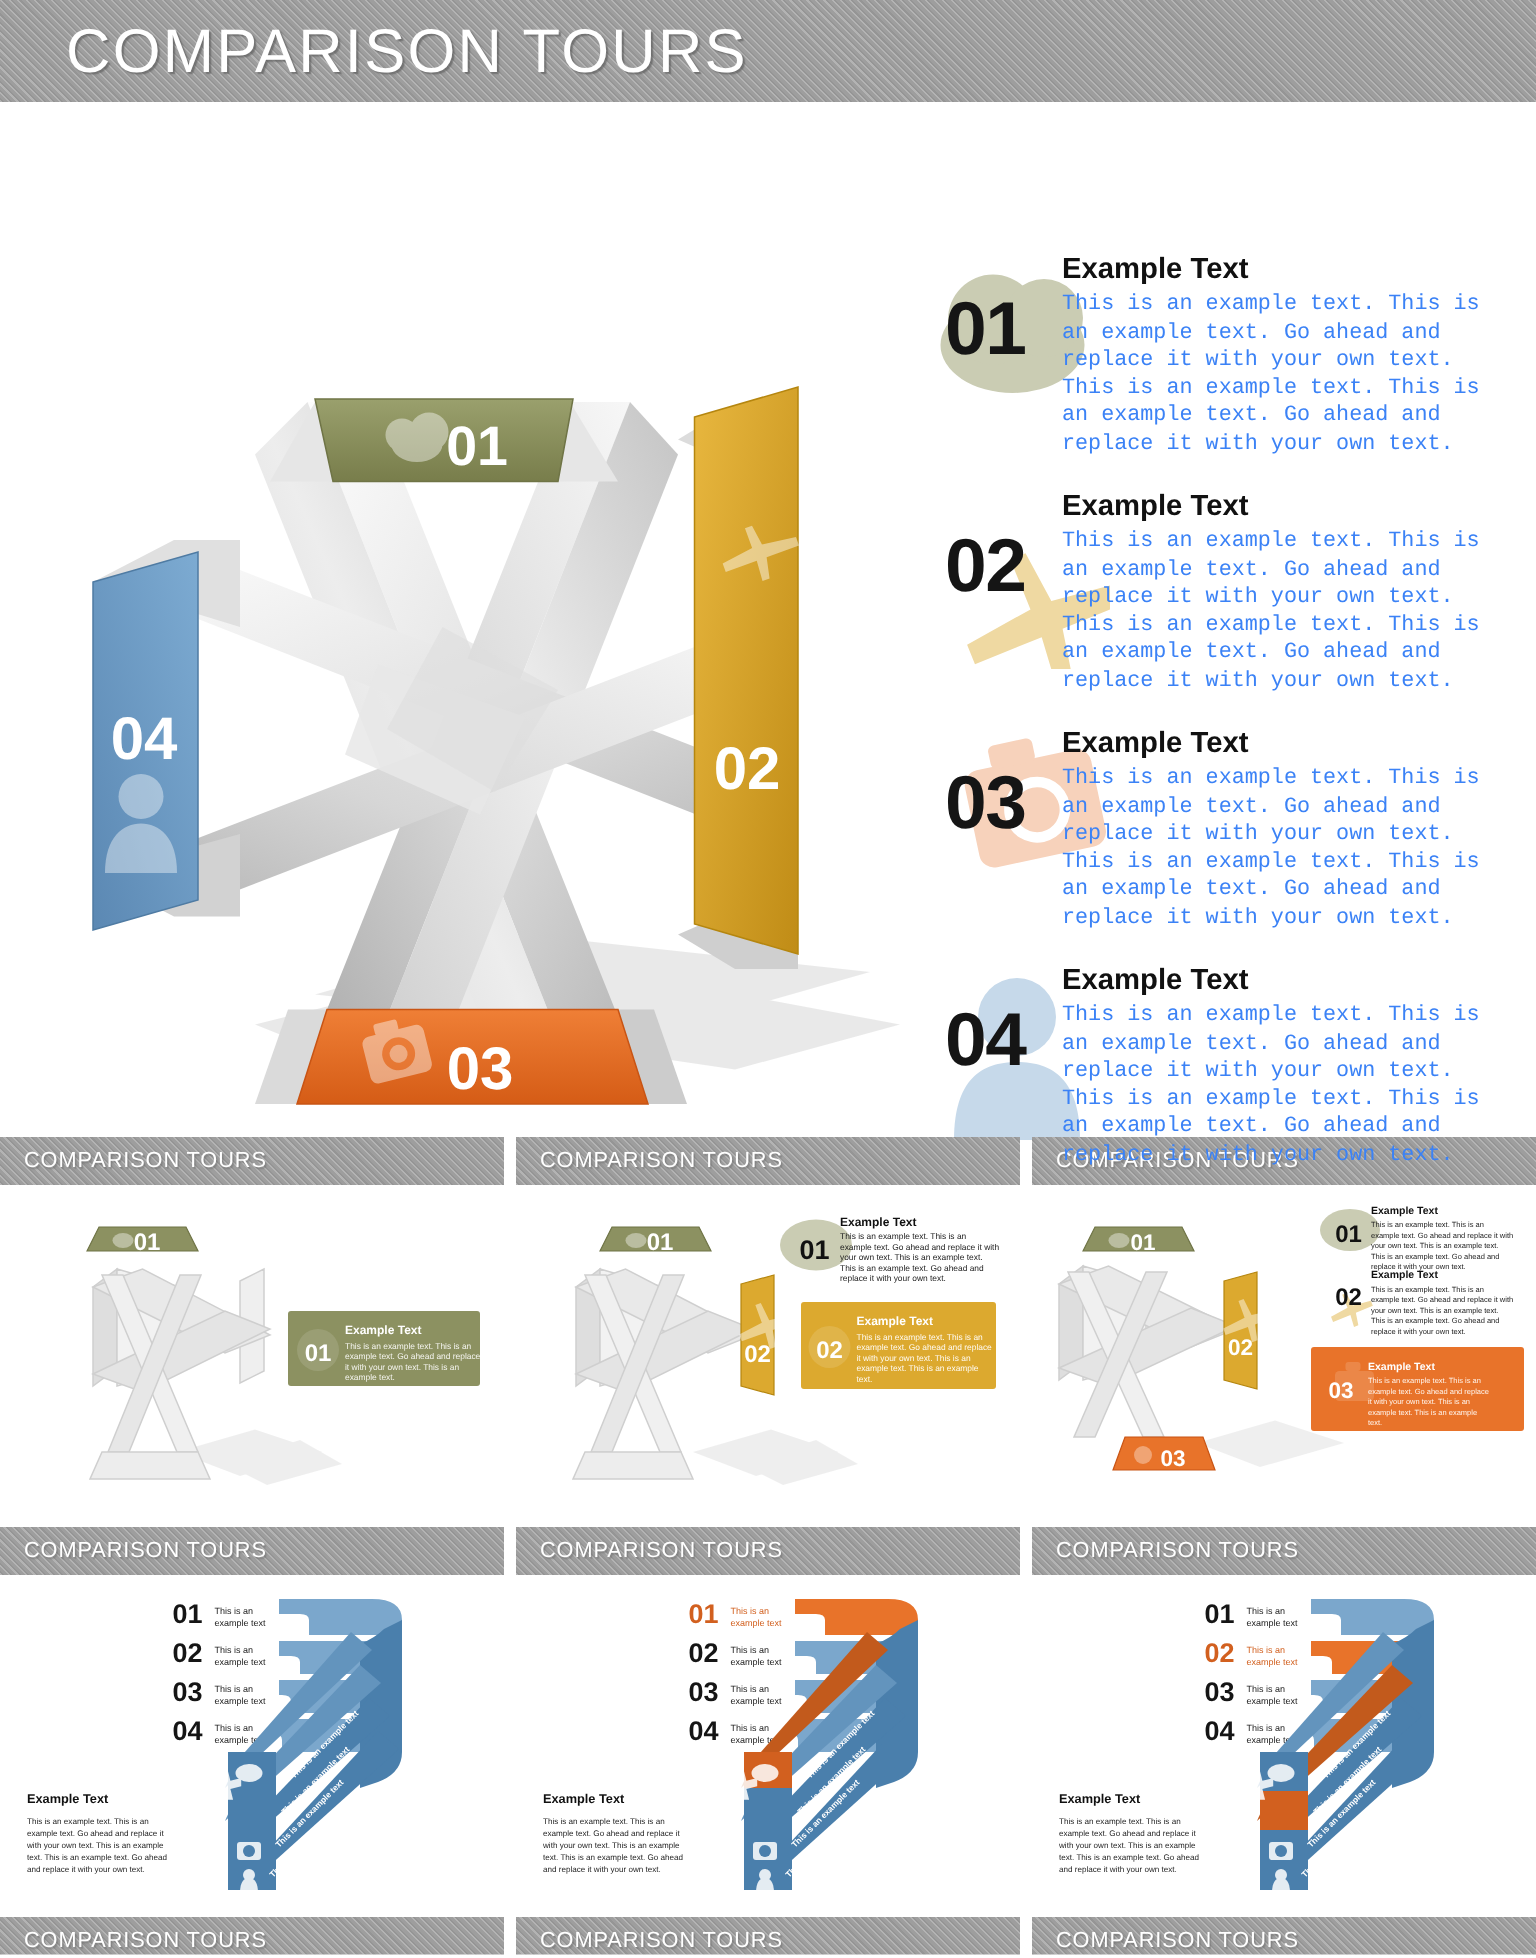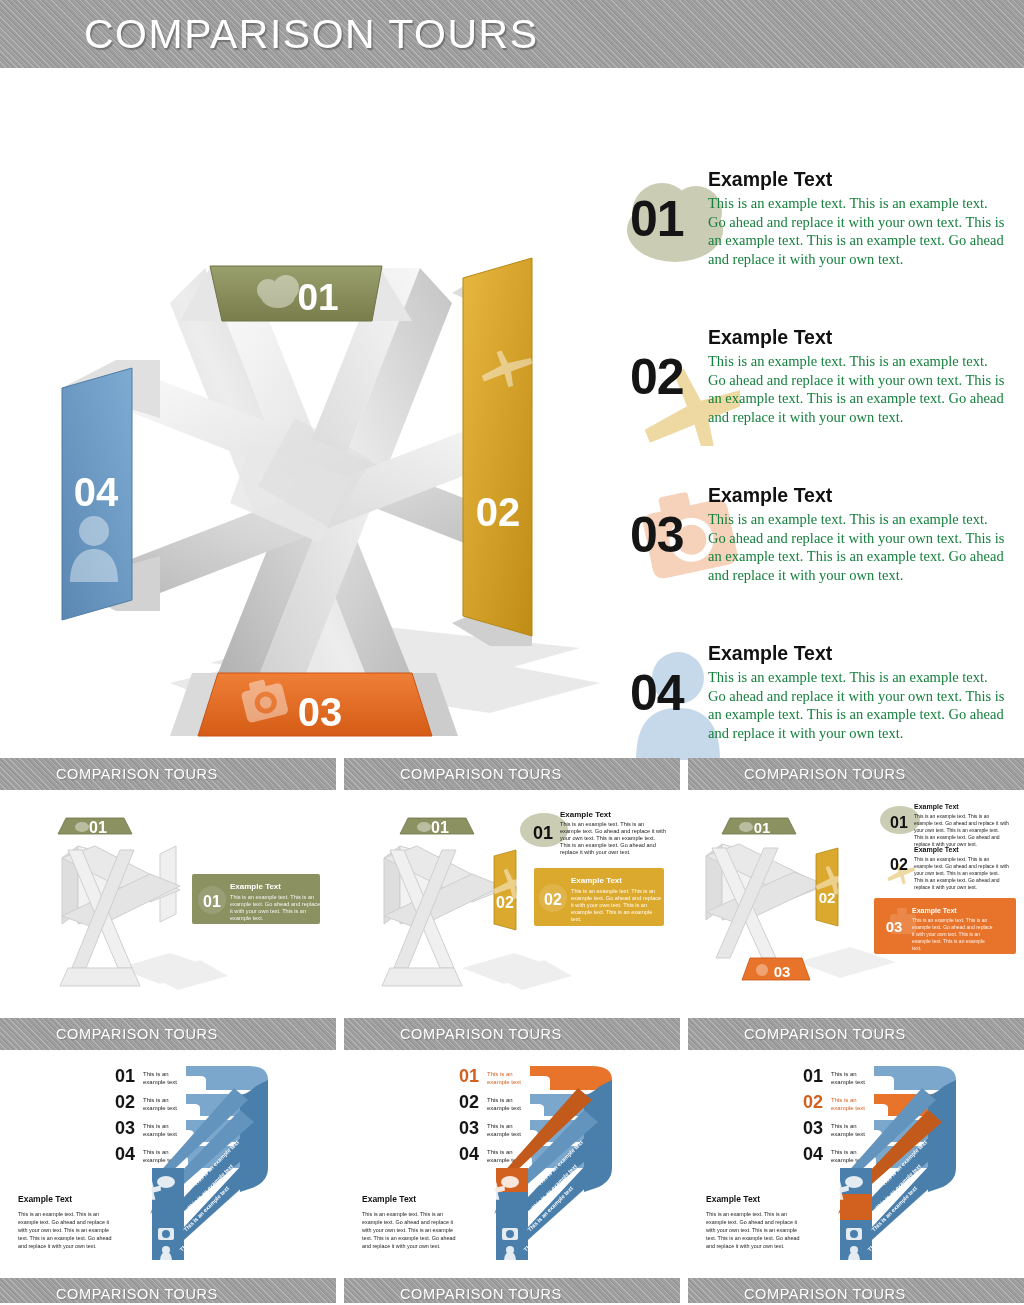--- a/index.html
+++ b/index.html
@@ -15,21 +15,20 @@
     background-color: #9e9e9e;
     background-image: repeating-linear-gradient(
       45deg,
       rgba(255,255,255,0.22) 0px,
       rgba(255,255,255,0.22) 1px,
       rgba(0,0,0,0.06) 1px,
       rgba(0,0,0,0.06) 2px,
       rgba(255,255,255,0.00) 2px,
       rgba(255,255,255,0.00) 4px
     );
-    padding-left: 40px;
   }
 
   .main-header {
     width: 1024px;
     height: 68px;
     display: flex;
     align-items: center;
   }
   .main-header h1 {
     margin-left: 44px;
@@ -98,22 +97,22 @@
   .ti-title {
     font-size: 19.5px;
     font-weight: bold;
     color: #111111;
     margin-bottom: 3px;
     font-family: "Liberation Sans", sans-serif;
   }
   .ti-desc {
     font-size: 14.5px;
     line-height: 1.28;
-    color: #15803d;
-    font-family: Liberation Serif, serif;
+    color: #3b82f6;
+    font-family: Liberation Mono, monospace;
   }
 
   
   .thumb-row {
     display: flex;
     gap: 8px;
     width: 1024px;
     margin-bottom: 10px;
   }
   .thumb {

